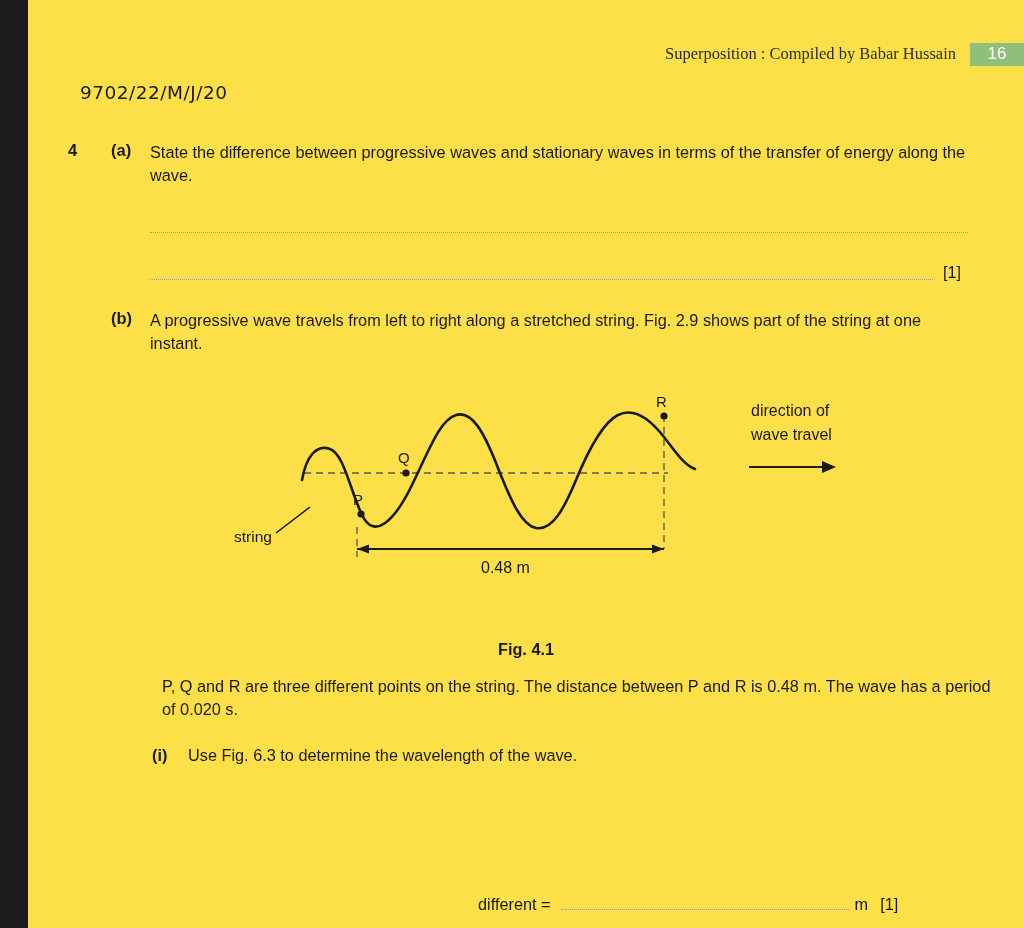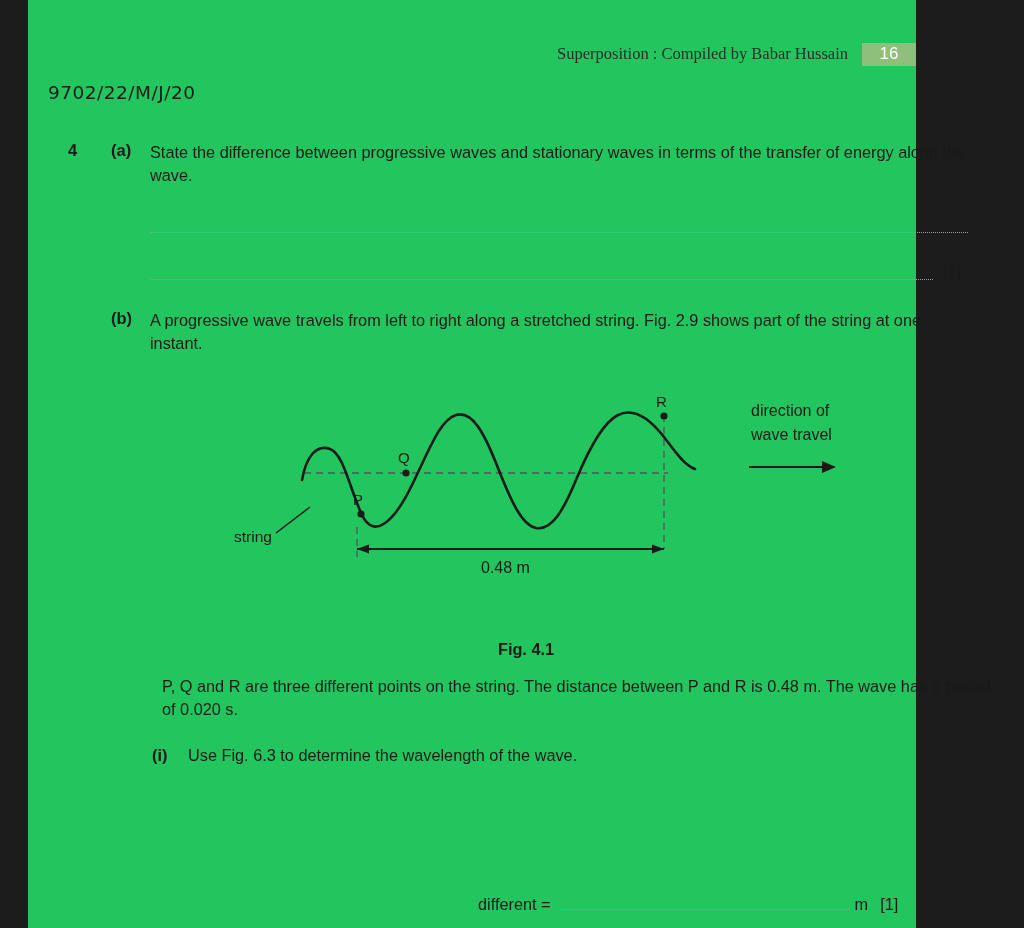--- a/index.html
+++ b/index.html
@@ -10,23 +10,23 @@
     width: 1024px;
     height: 928px;
     background: #1c1c1c;
     font-family: "Liberation Sans", sans-serif;
     overflow: hidden;
   }
   .page {
     position: absolute;
     left: 28px;
     top: 0;
-    width: 888px;
+    width: 996px;
     height: 928px;
-    background: #22c55e;
+    background: #fde047;
   }
   
   .hdr {
     position: absolute;
     top: 42px;
     right: 0;
     height: 24px;
     display: flex;
     align-items: center;
   }
@@ -44,21 +44,21 @@
     color: #ffffff;
     font-family: Liberation Sans, sans-serif;
     font-size: 17px;
     display: flex;
     align-items: center;
     justify-content: center;
   }
   
   .code {
     position: absolute;
-    left: 20px;
+    left: 52px;
     top: 82px;
     font-family: "DejaVu Sans", sans-serif;
     font-size: 18.5px;
     letter-spacing: 0.5px;
     color: #1a1a1a;
   }
   
   .qnum {
     position: absolute;
     left: 40px;

